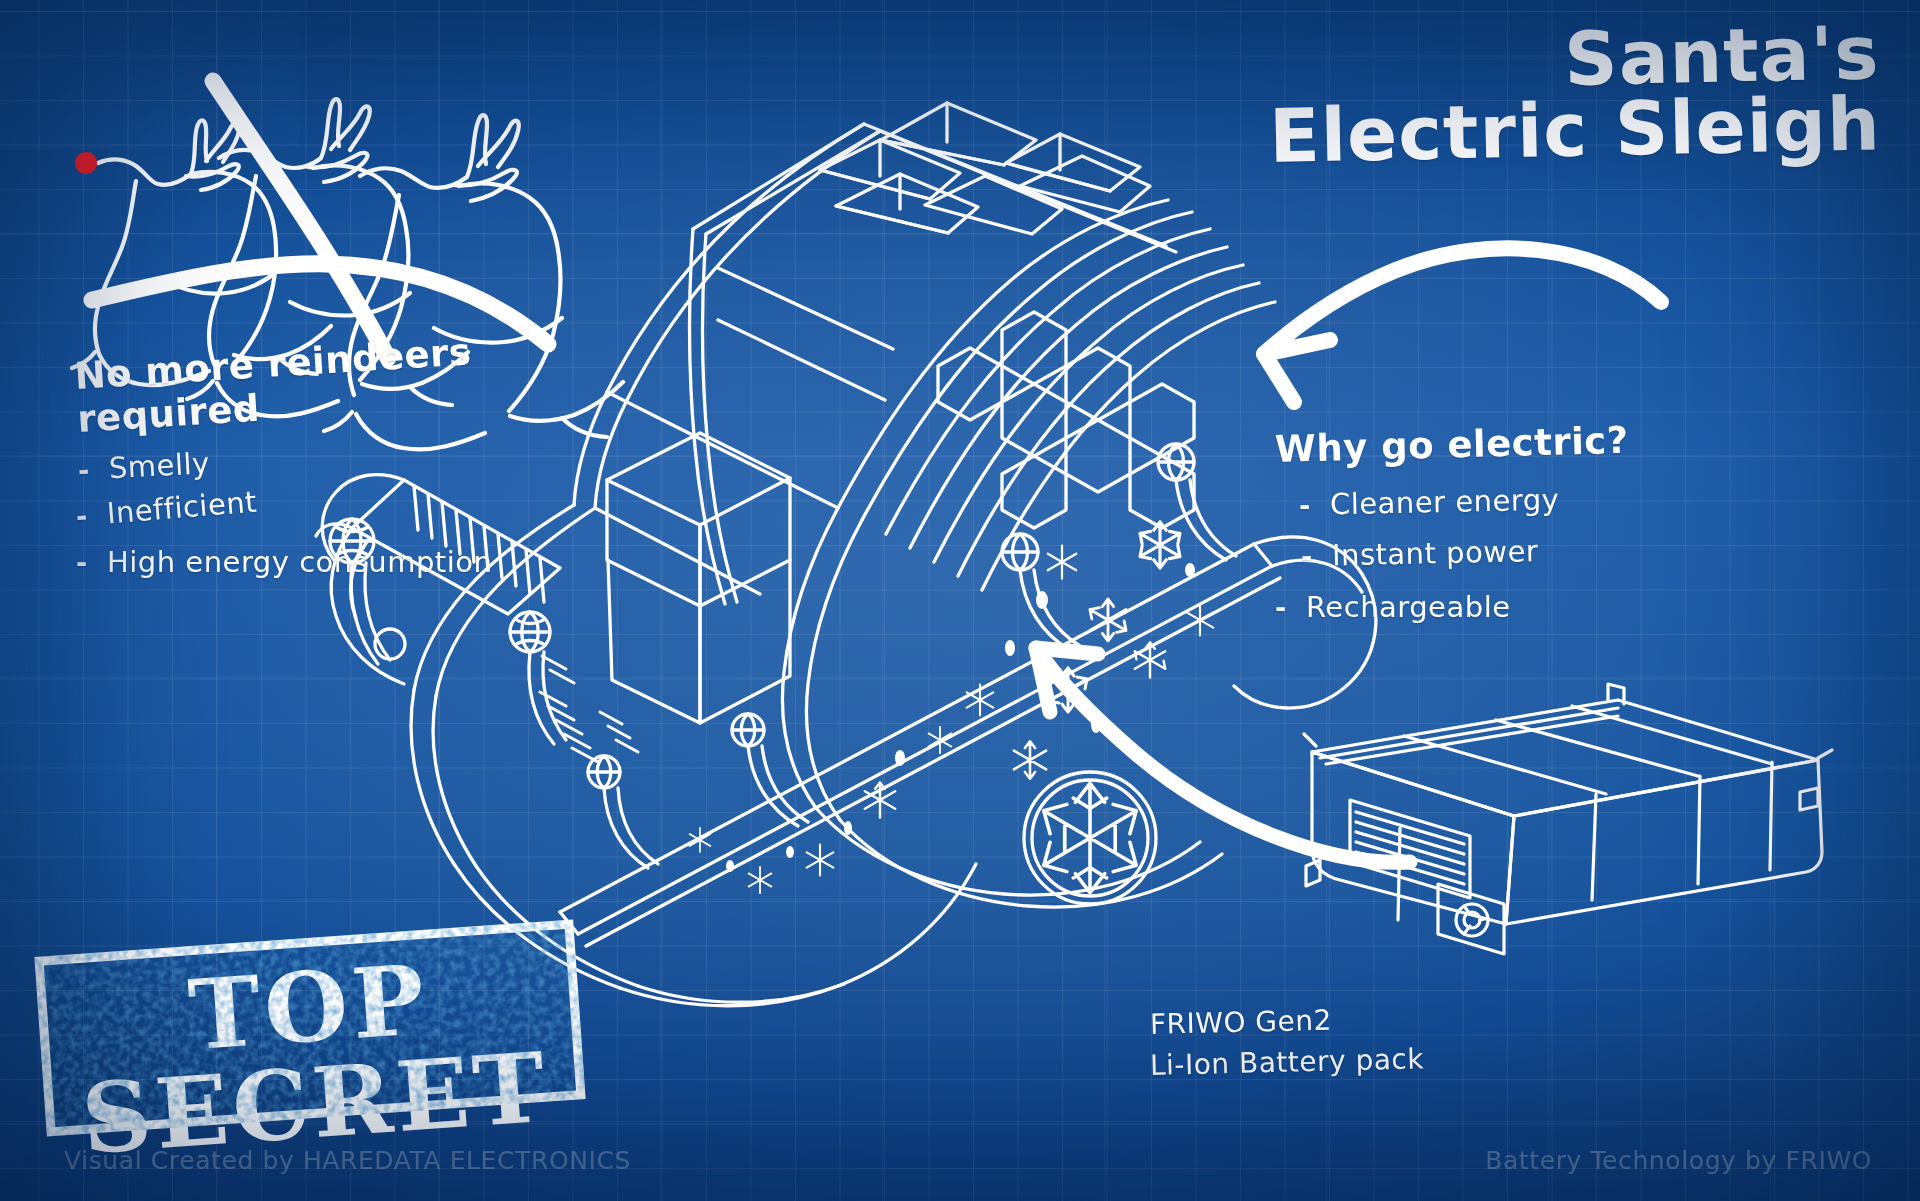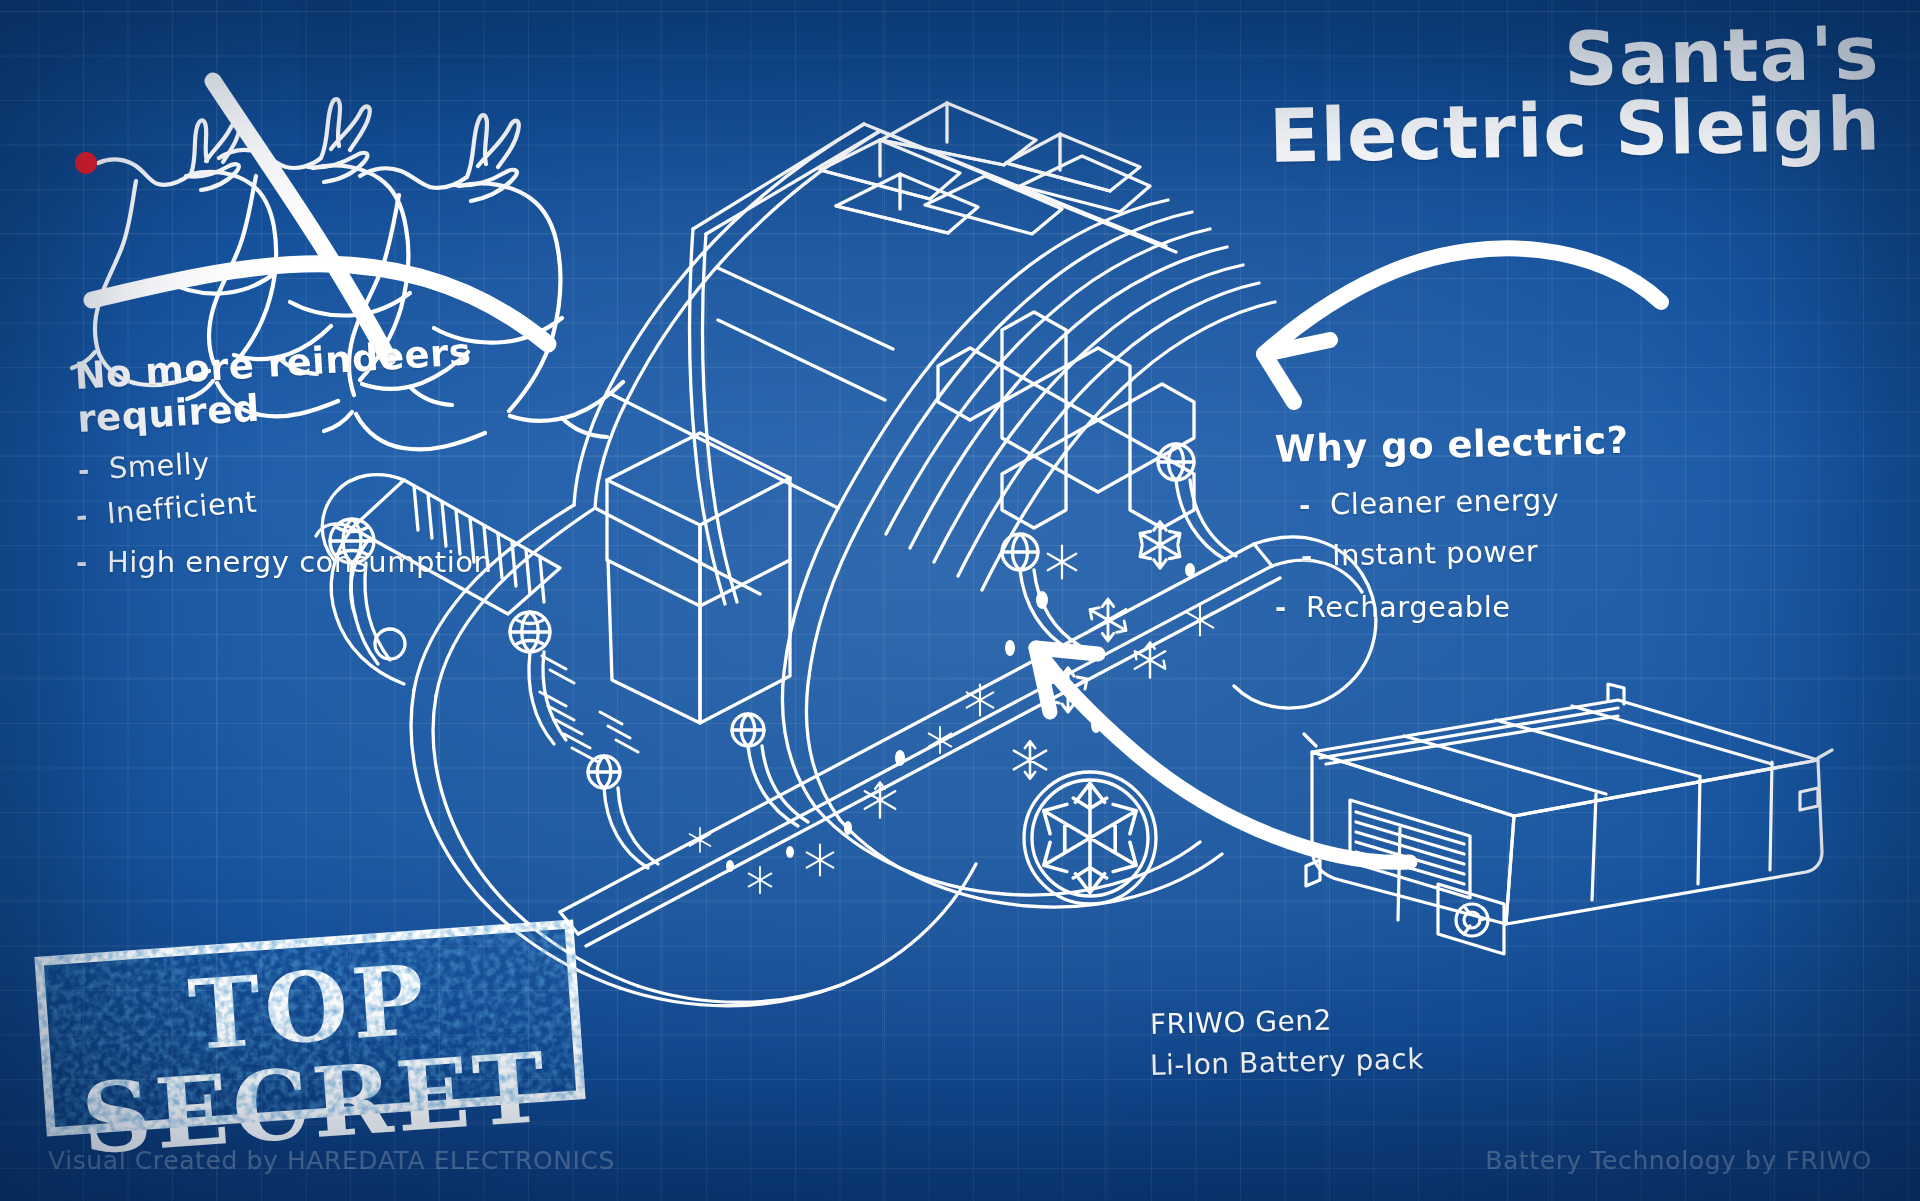--- a/index.html
+++ b/index.html
@@ -76,21 +76,21 @@
 
   #battery-caption{position:absolute;left:1150px;top:1005px;width:420px;line-height:1.45;}
   #battery-caption div{font-size:28px;}
   #battery-caption .c1{transform:rotate(-1.4deg);transform-origin:left center;}
   #battery-caption .c2{transform:rotate(-1.4deg);transform-origin:left center;}
 
   .footer{
     position:absolute;bottom:26px;font-size:25px;
     color:rgba(255,255,255,0.30);font-weight:400;letter-spacing:.6px;
   }
-  #footer-left{left:48px;}
+  #footer-left{left:64px;}
   #footer-right{right:48px;text-align:right;}
 
   
   #stamp{
     position:absolute;left:40px;top:938px;width:540px;height:180px;
     transform:rotate(-4.0deg);
   }
   #stamp .frame{
     position:absolute;inset:0;
     border:9px solid #ffffff;

